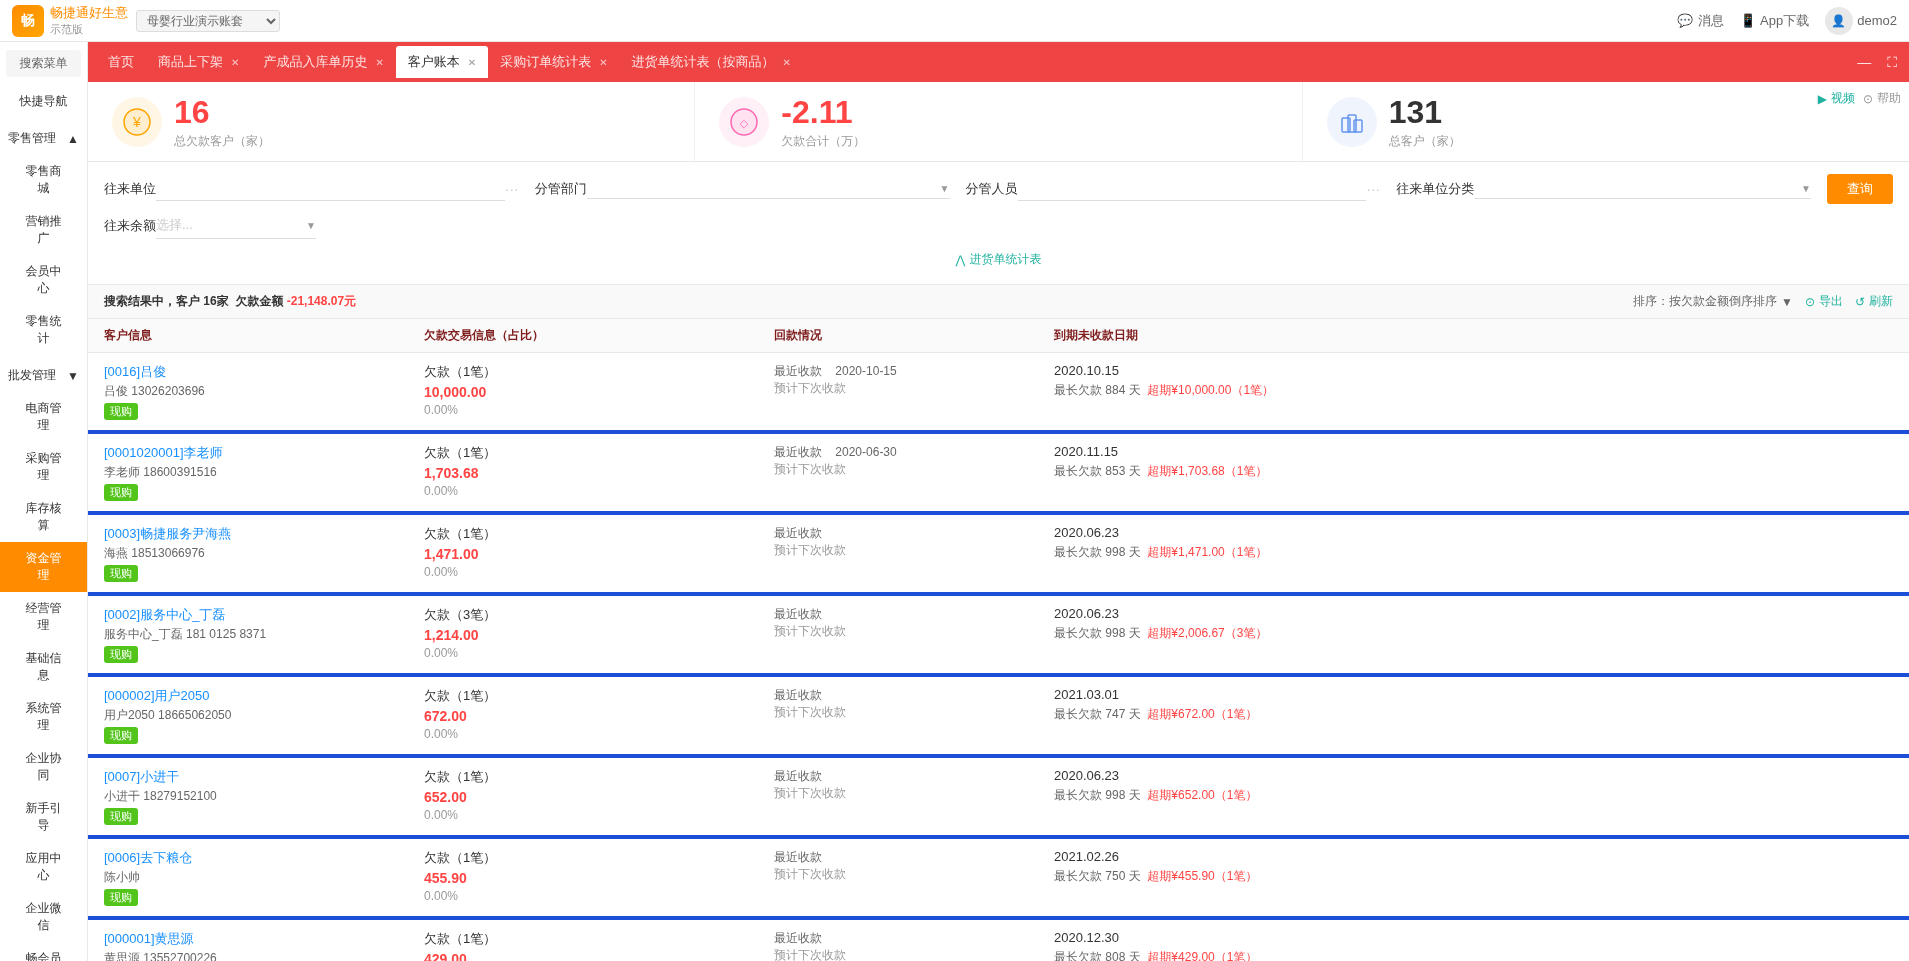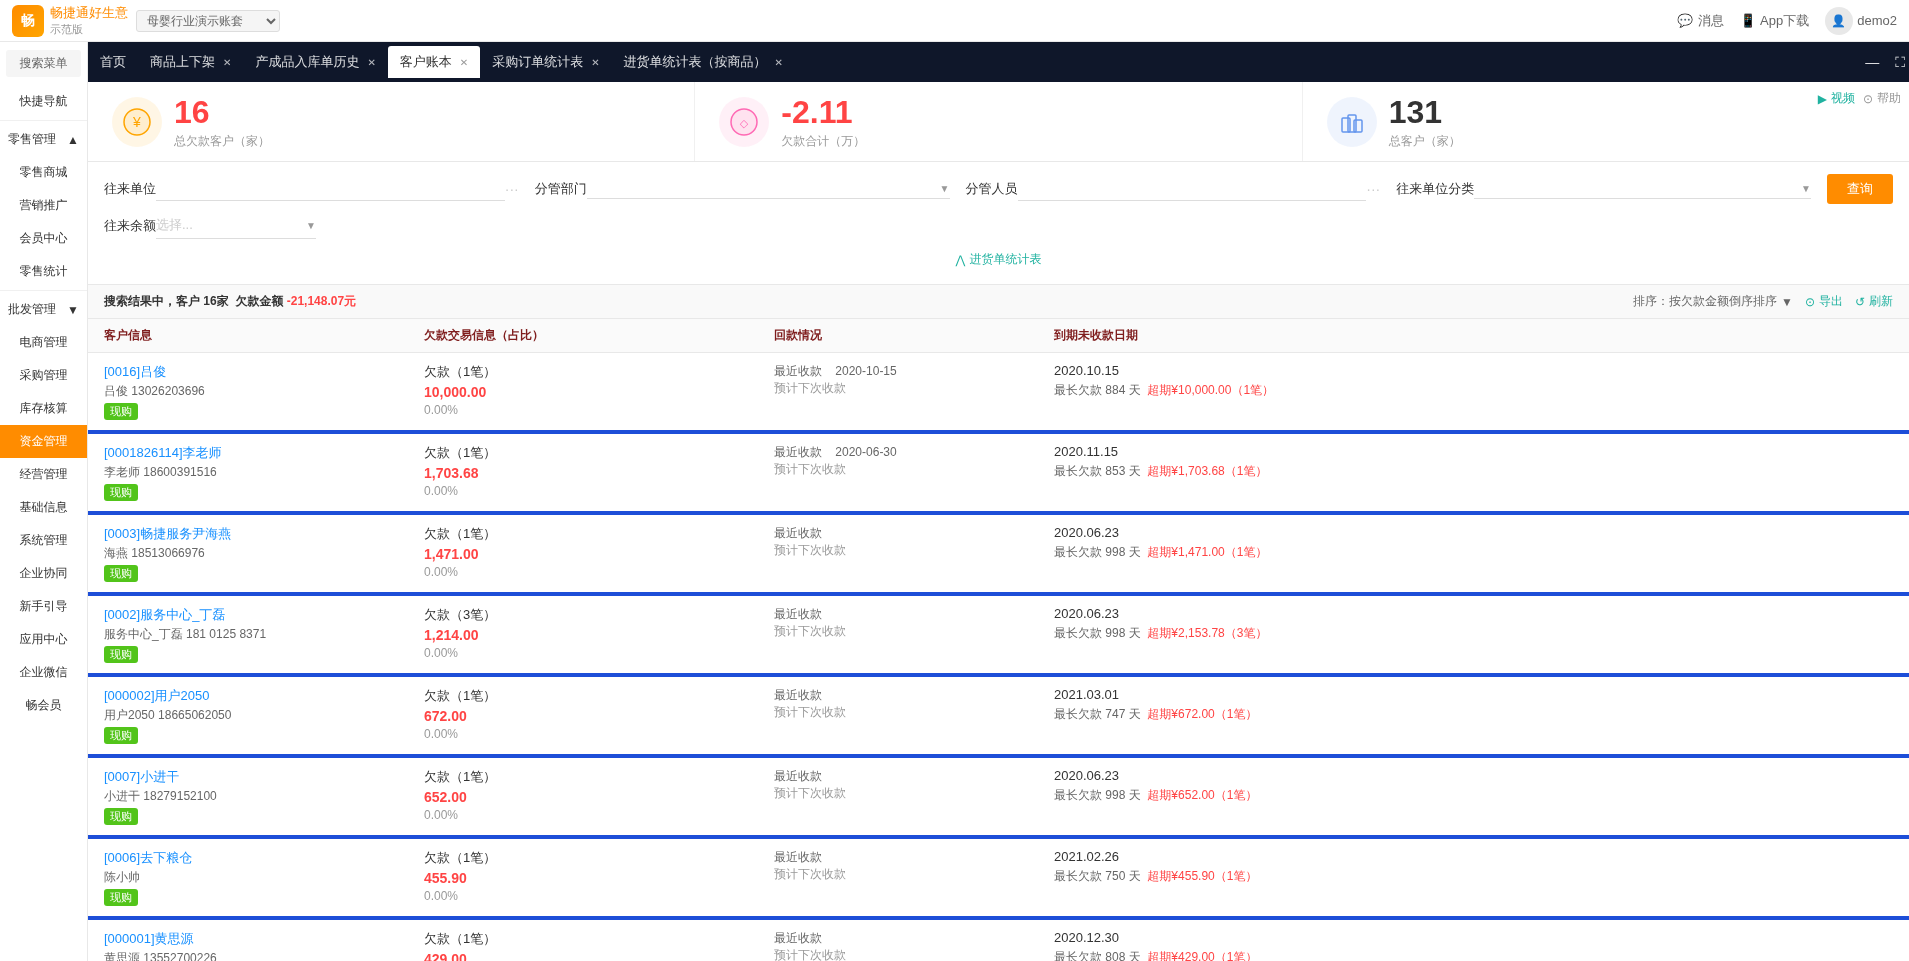--- a/index.html
+++ b/index.html
@@ -21,28 +21,28 @@
     .avatar { width: 28px; height: 28px; border-radius: 50%; background: #e8e8e8; overflow: hidden; display: flex; align-items: center; justify-content: center; color: #999; font-size: 12px; }
 
     
     .main-layout { display: flex; height: calc(961px - 42px); }
 
     
     .sidebar { width: 88px; background: #fff; border-right: 1px solid #e8e8e8; display: flex; flex-direction: column; flex-shrink: 0; overflow-y: auto; }
     .sidebar-search { padding: 8px 6px; }
     .sidebar-search-btn { width: 100%; background: #f5f5f5; border: none; border-radius: 3px; padding: 5px; font-size: 12px; color: #666; cursor: pointer; text-align: center; }
     .sidebar-nav-btn { width: 100%; background: none; border: none; padding: 8px 4px; font-size: 12px; color: #333; cursor: pointer; text-align: center; }
-    .sidebar-item { padding: 8px 4px; text-align: center; font-size: 12px; color: #333; cursor: pointer; }
+    .sidebar-item { padding: 8px 21px; text-align: center; font-size: 12px; color: #333; cursor: pointer; }
     .sidebar-item.active { background: #ff8c00; color: white; }
     .sidebar-divider { height: 1px; background: #f0f0f0; margin: 2px 0; }
     .sidebar-group-title { display: flex; align-items: center; justify-content: space-between; padding: 8px 8px; font-size: 12px; color: #333; cursor: pointer; }
 
     
     .tabs-bar {
-      display: flex; align-items: center; background: #0f172a; height: 40px; padding: 0 0;
+      display: flex; align-items: center; background: #ef4444; height: 40px; padding: 0 8px;
       flex-shrink: 0;
     }
     .tab {
       display: flex; align-items: center; gap: 4px; padding: 4px 12px;
       font-size: 13px; color: rgba(255,255,255,0.85); cursor: pointer;
       border-radius: 3px 3px 0 0; white-space: nowrap; height: 32px;
     }
     .tab.active { background: #fff; color: #333; }
     .tab .close-icon { font-size: 10px; color: rgba(255,255,255,0.7); margin-left: 4px; }
     .tab.active .close-icon { color: #999; }
@@ -358,21 +358,21 @@
           <div class="recovery-next">预计下次收款</div>
         </div>
         <div class="overdue-info">
           <div class="overdue-date">2020.10.15</div>
           <div class="overdue-days">最长欠款 884 天 &nbsp;<a class="overdue-link">超期¥10,000.00（1笔）</a></div>
         </div>
       </div>
 
       <div class="table-row">
         <div class="customer-info">
-          <div><a class="customer-name">[0001826114]李老师</a></div>
+          <div><a class="customer-name">[0001020001]李老师</a></div>
           <div class="customer-phone">李老师  18600391516</div>
           <div><span class="customer-tag">现购</span></div>
         </div>
         <div class="debt-info">
           <div class="debt-count">欠款（1笔）</div>
           <div class="debt-amount">1,703.68</div>
           <div class="debt-ratio">0.00%</div>
         </div>
         <div class="recovery-info">
           <div class="recovery-date">最近收款 &nbsp;&nbsp; 2020-06-30</div>
@@ -415,21 +415,21 @@
           <div class="debt-count">欠款（3笔）</div>
           <div class="debt-amount">1,214.00</div>
           <div class="debt-ratio">0.00%</div>
         </div>
         <div class="recovery-info">
           <div class="recovery-date">最近收款</div>
           <div class="recovery-next">预计下次收款</div>
         </div>
         <div class="overdue-info">
           <div class="overdue-date">2020.06.23</div>
-          <div class="overdue-days">最长欠款 998 天 &nbsp;<a class="overdue-link">超期¥2,153.78（3笔）</a></div>
+          <div class="overdue-days">最长欠款 998 天 &nbsp;<a class="overdue-link">超期¥2,006.67（3笔）</a></div>
         </div>
       </div>
 
       <div class="table-row">
         <div class="customer-info">
           <div><a class="customer-name">[000002]用户2050</a></div>
           <div class="customer-phone">用户2050  18665062050</div>
           <div><span class="customer-tag">现购</span></div>
         </div>
         <div class="debt-info">

